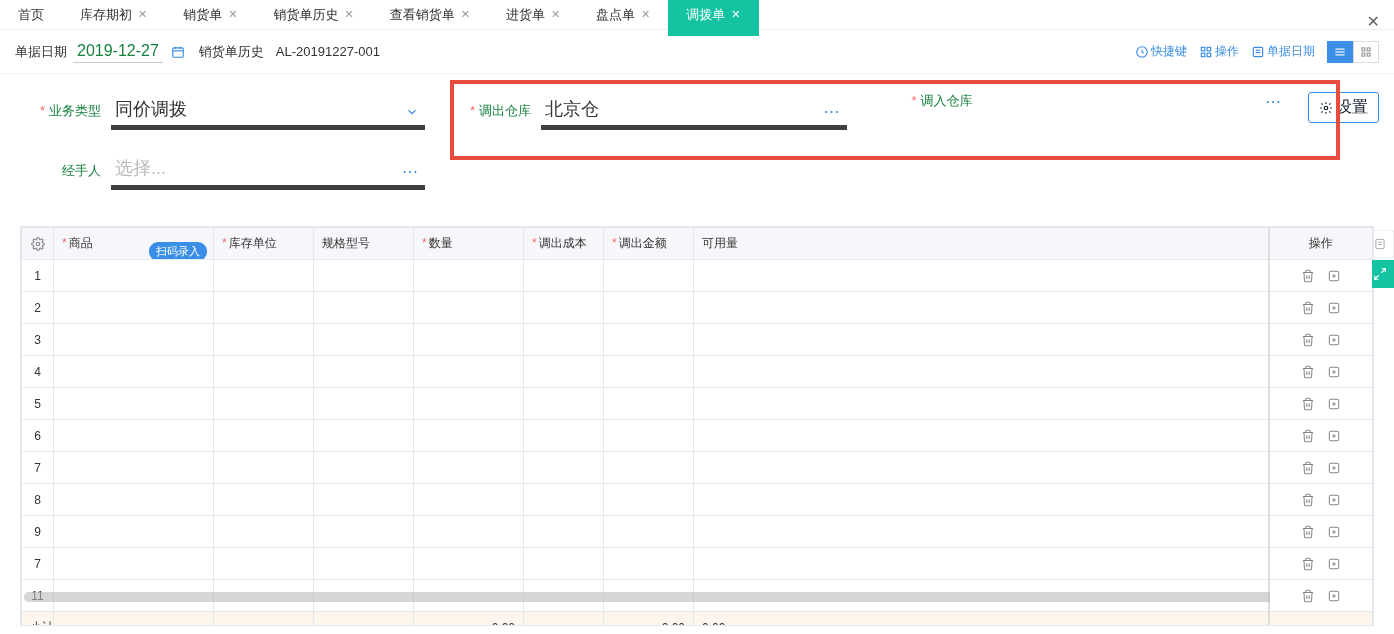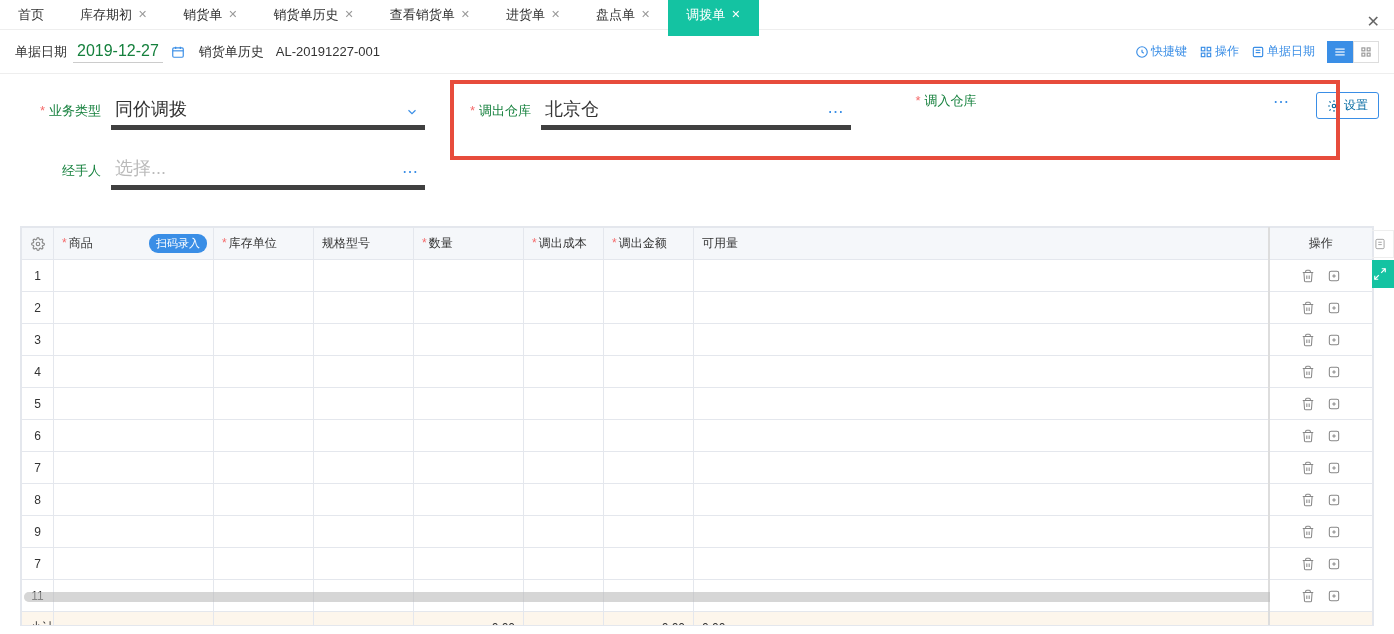--- a/index.html
+++ b/index.html
@@ -33,41 +33,41 @@
     .req::before { content: "*"; color: #f56c6c; margin-right: 4px; }
     .form-input { flex: 1; border: none; border-bottom: 5px solid #404040; padding: 6px 4px; font-size: 18px; color: #333; background: transparent; outline: none; }
     .form-input::placeholder { color: #bbb; }
     .dropdown-icon { color: #3a8ee6; font-size: 14px; cursor: pointer; position: absolute; right: 6px; }
     .more-icon { color: #3a8ee6; font-size: 16px; cursor: pointer; position: absolute; right: 6px; letter-spacing: 1px; }
     
     .highlight-box { position: absolute; left: 450px; top: 80px; width: 890px; height: 80px; border: 4px solid #e74c3c; pointer-events: none; z-index: 5; }
     
     .warehouse-row { display: flex; gap: 10px; align-items: flex-start; }
     .warehouse-field { flex: 1; display: flex; align-items: center; position: relative; }
-    .settings-btn { border: 1px solid #3a8ee6; color: #0369a1; background: #fff; padding: 4px 10px; border-radius: 3px; font-size: 12px; cursor: pointer; display: flex; align-items: center; gap: 3px; margin-left: 10px; }
+    .settings-btn { border: 1px solid #3a8ee6; color: #0f172a; background: #fff; padding: 4px 10px; border-radius: 3px; font-size: 16px; cursor: pointer; display: flex; align-items: center; gap: 3px; margin-left: 10px; }
     
     
     .table-wrap { margin: 6px 20px 0; border: 1px solid #e4e7ed; overflow: hidden; position: relative; height: 400px; }
     .table-scroll { overflow: auto; height: 100%; }
     table { border-collapse: collapse; width: 100%; table-layout: fixed; }
     th, td { border: 1px solid #e4e7ed; padding: 0 8px; height: 32px; font-size: 12px; text-align: left; background: #fff; white-space: nowrap; overflow: hidden; }
     th { background: #f5f7fa; font-weight: normal; color: #333; position: sticky; top: 0; z-index: 2; }
     th .req-h::before { content: "*"; color: #f56c6c; margin-right: 2px; }
     .col-idx { width: 46px; text-align: center; }
     .col-gear { width: 32px; text-align: center; }
     .col-product { width: 160px; position: relative; }
     .col-unit { width: 100px; }
     .col-spec { width: 100px; }
     .col-qty { width: 110px; text-align: right; }
     .col-cost { width: 80px; text-align: right; }
     .col-amount { width: 90px; text-align: right; }
     .col-avail { width: auto; }
     .col-ops { width: 104px; text-align: center; position: sticky; right: 0; background: #fff; z-index: 1; border-left: 2px solid #ddd; }
     th.col-ops { background: #f5f7fa; z-index: 3; }
-    .scan-btn { position: absolute; right: 6px; top: 6px; background: #3a8ee6; color: #fff; font-size: 11px; padding: 2px 7px; border-radius: 9px; }
+    .scan-btn { position: absolute; right: 6px; top: 14px; background: #3a8ee6; color: #fff; font-size: 11px; padding: 2px 7px; border-radius: 9px; }
     .row-ops { display: flex; justify-content: center; gap: 12px; }
     .op-icon { width: 14px; height: 14px; display: inline-block; cursor: pointer; }
     .subtotal-row td { background: #fdf6ec; }
     .gear-icon { color: #888; }
     
     .side-tools { position: absolute; right: 0; top: 230px; display: flex; flex-direction: column; gap: 2px; }
     .side-tool { width: 28px; height: 28px; display: flex; align-items: center; justify-content: center; cursor: pointer; border: 1px solid #eee; }
     .side-tool.green { background: #14c3a2; color: #fff; border: none; }
     
     .bottom-scroll { position: absolute; bottom: 32px; left: 24px; right: 40px; height: 10px; background: #ddd; border-radius: 5px; opacity: 0.6; }

